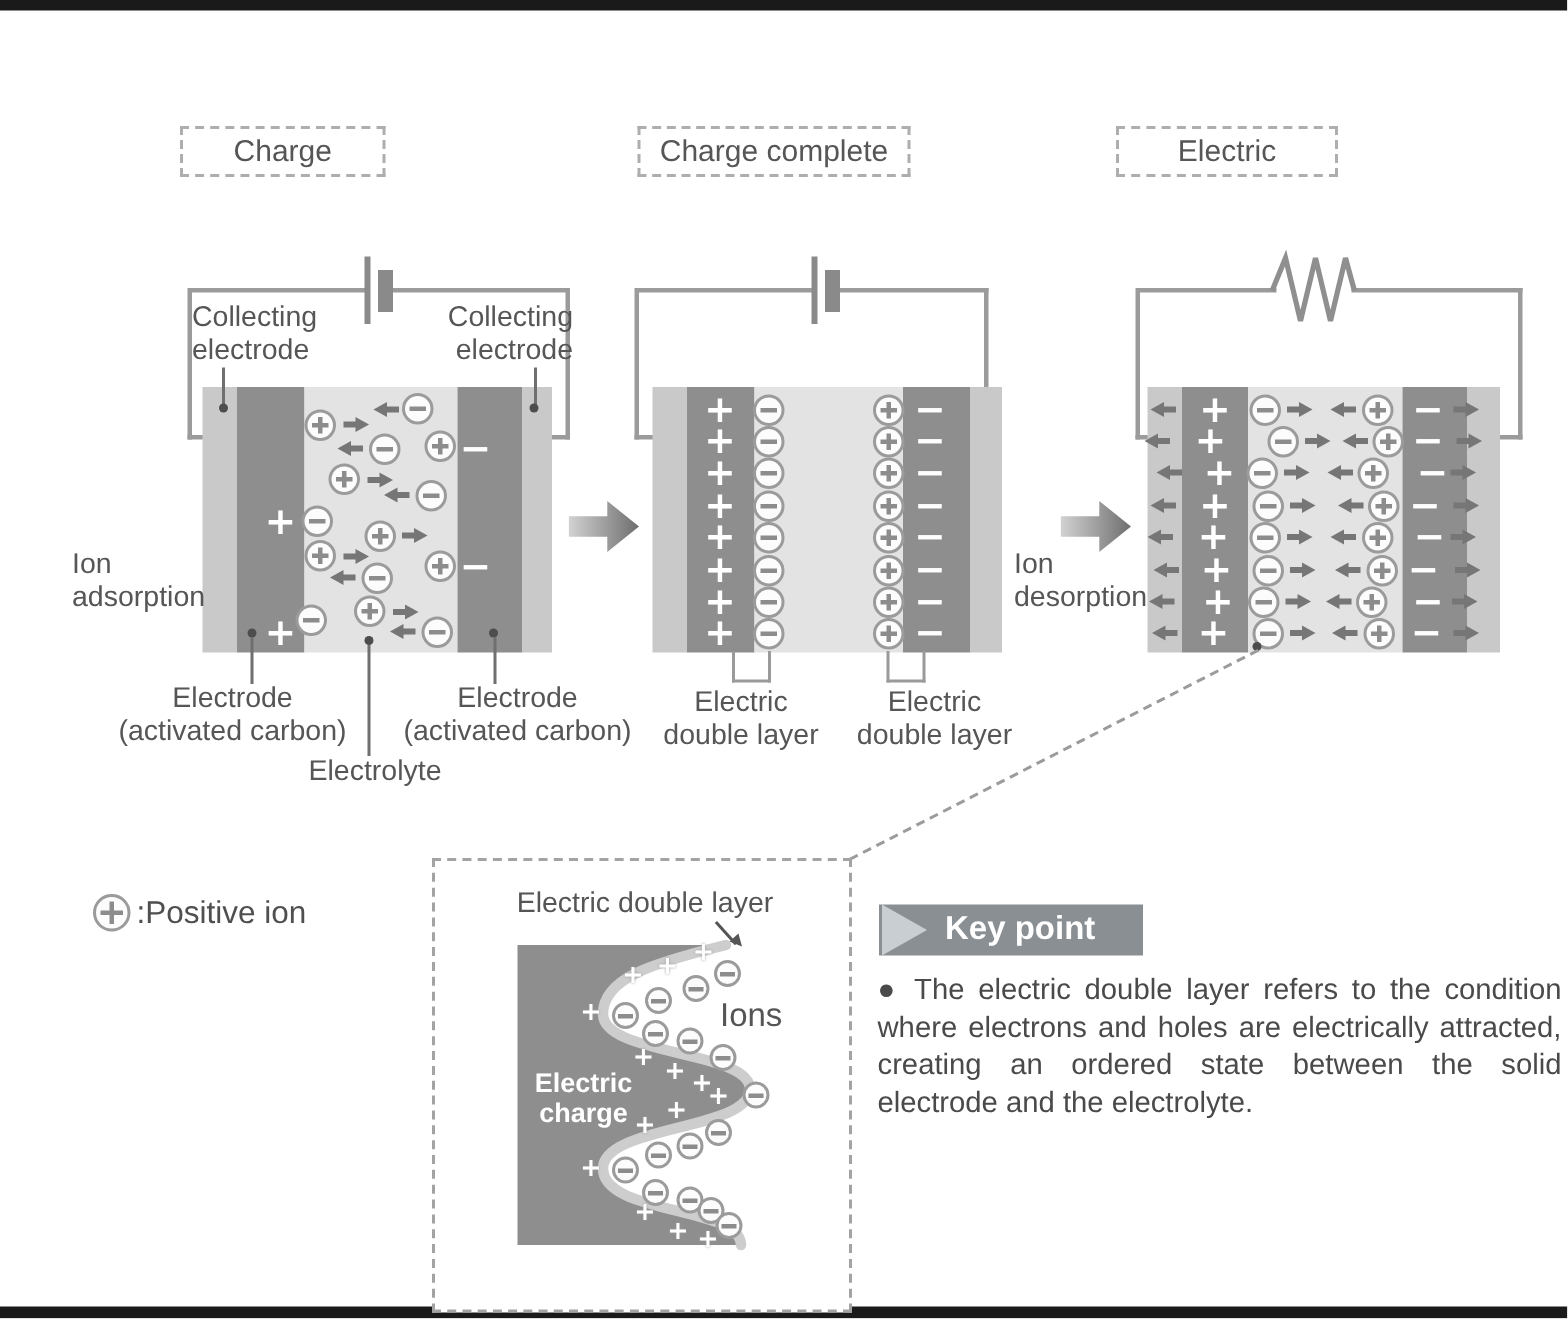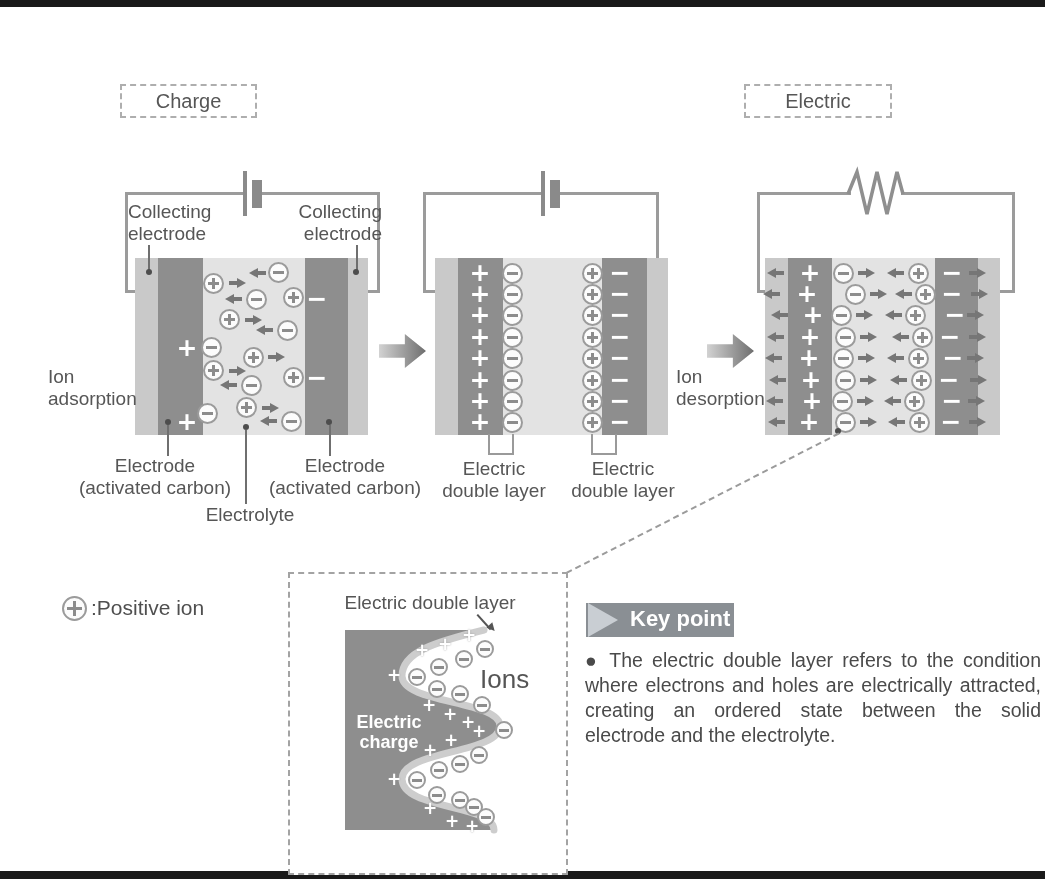--- a/index.html
+++ b/index.html
@@ -46,37 +46,38 @@
   .ctr{text-align:center;}
   .bracket{position:absolute;width:26px;height:21px;border:2px solid #9a9a9a;border-top:none;box-sizing:border-box;}
   
   .legendrow{position:absolute;left:62px;font-size:21px;color:#4f4f4f;}
   
   #inset{position:absolute;left:288px;top:572px;width:280px;height:303px;border:2px dashed #a3a3a3;
          background:#fff;box-sizing:border-box;}
   .ipl{position:absolute;color:#fff;font-weight:700;font-size:17px;line-height:17px;width:16px;text-align:center;
        font-family:"DejaVu Sans",sans-serif;text-shadow:0 0 2px #9a9a9a;}
   
-  #kp-banner{position:absolute;left:586px;top:603px;width:148px;height:34px;background:#8a8f94;}
+  #kp-banner{position:absolute;left:586px;top:603px;width:176px;height:34px;background:#8a8f94;}
   #kp-banner .txt{position:absolute;left:44px;top:3px;font-size:22px;font-weight:700;color:#fff;}
   #kp-tri{position:absolute;left:588px;top:603px;width:0;height:0;
           border-top:17px solid transparent;border-bottom:17px solid transparent;border-left:30px solid #c9ced3;}
   .bullet{position:absolute;left:585px;width:456px;margin:0;font-size:19.5px;line-height:25px;
           color:#4a4a4a;text-align:justify;}
   .dashline{position:absolute;border-top:2px dashed #9b9b9b;transform-origin:0 0;}
 </style>
 </head>
 <body>
 
 <div id="canvas">
   <div class="bar" style="top:0;height:7px"></div>
   <div class="bar" style="top:871px;height:8px"></div>
 
 
   <div class="stagebox" style="left:120px;width:133px">Charge</div>
+  <div class="stagebox" style="left:425px;width:178px">Charge complete</div>
   <div class="stagebox" style="left:744px;width:144px">Electric</div>
 
   <div class="wire" style="left:127px;top:192px;width:117px;height:3px"></div>
   <div class="wire" style="left:262px;top:192px;width:118px;height:3px"></div>
   <div class="wire" style="left:125px;top:192px;width:3px;height:101px"></div>
   <div class="wire" style="left:377px;top:192px;width:3px;height:101px"></div>
   <div class="wire" style="left:125px;top:290px;width:13px;height:3px"></div>
   <div class="wire" style="left:366px;top:290px;width:14px;height:3px"></div>
   <div class="bat" style="left:243px;top:171px;width:4px;height:45px"></div>
   <div class="bat" style="left:252px;top:180px;width:10px;height:28px"></div>
@@ -600,21 +601,21 @@
         <div class="ion neg" style="left: 161px; top: 217px; width: 18px; height: 18px;">
           <i class="h"></i>
         </div>
         <div class="ion neg" style="left: 175px; top: 224px; width: 18px; height: 18px;">
           <i class="h"></i>
         </div>
         <div class="ion neg" style="left: 187px; top: 234px; width: 18px; height: 18px;">
           <i class="h"></i>
         </div>
       </div>
-    <div class="abs" style="left:190px;top:90px;font-size:26px;color:#555">Ions</div>
+    <div class="abs" style="left:190px;top:90px;font-size:22px;color:#555">Ions</div>
     <div class="lbl ctr" style="left:45px;top:138px;width:108px;color:#fff;font-weight:700;font-size:18px;line-height:20px">Electric
 charge</div>
   </div>
 
   <div id="kp-banner">
     <span class="txt">Key point</span>
   </div>
   <div id="kp-tri"></div>
   <p class="bullet" style="top:648px">● The electric double layer refers to the condition where electrons and holes are electrically attracted, creating an ordered state between the solid electrode and the electrolyte.</p>
 </div>

